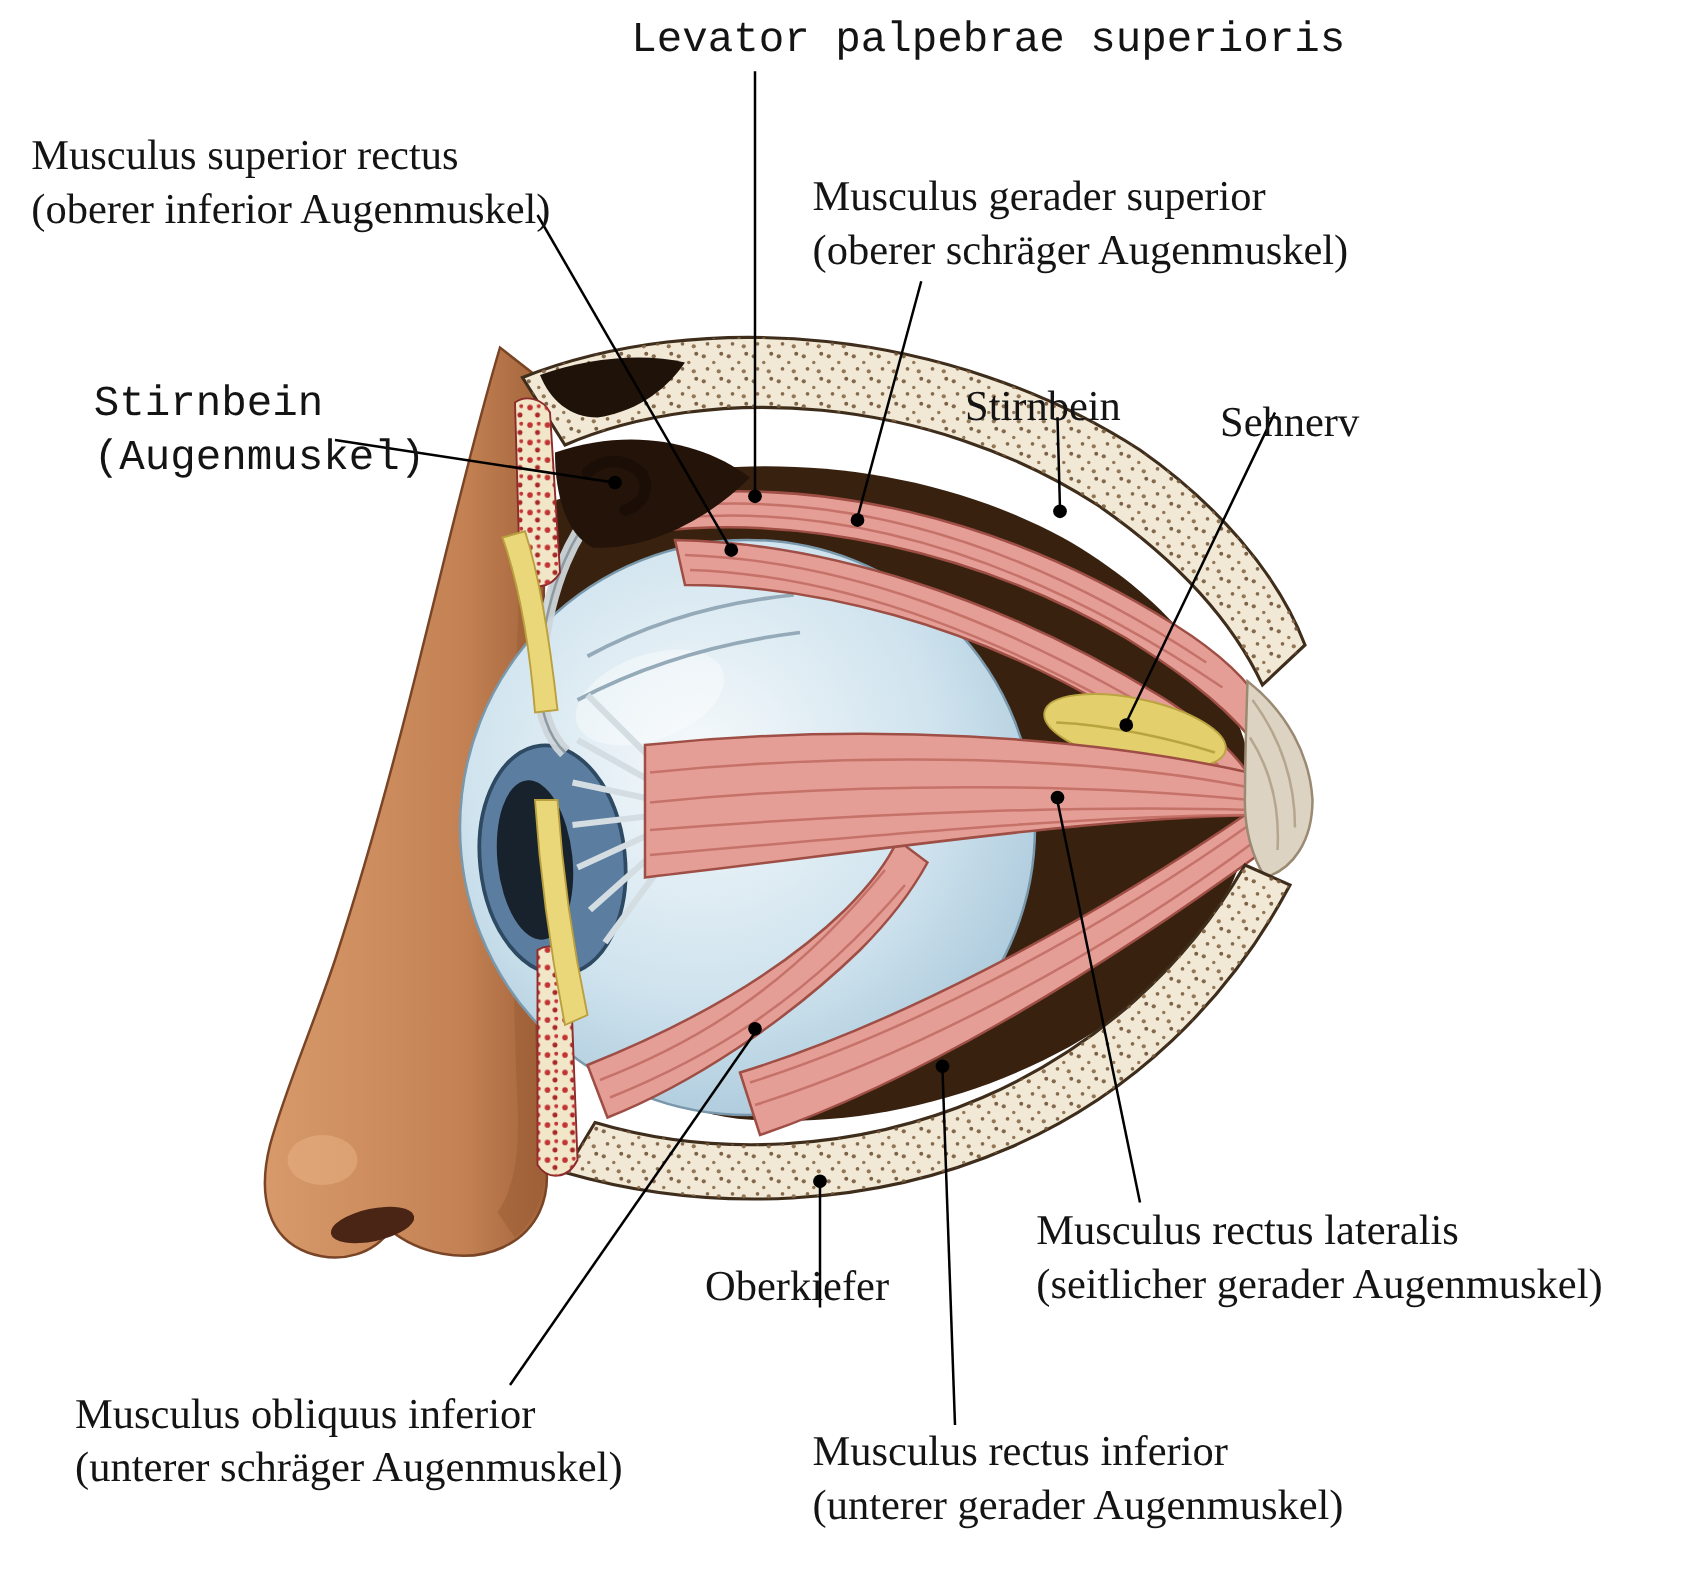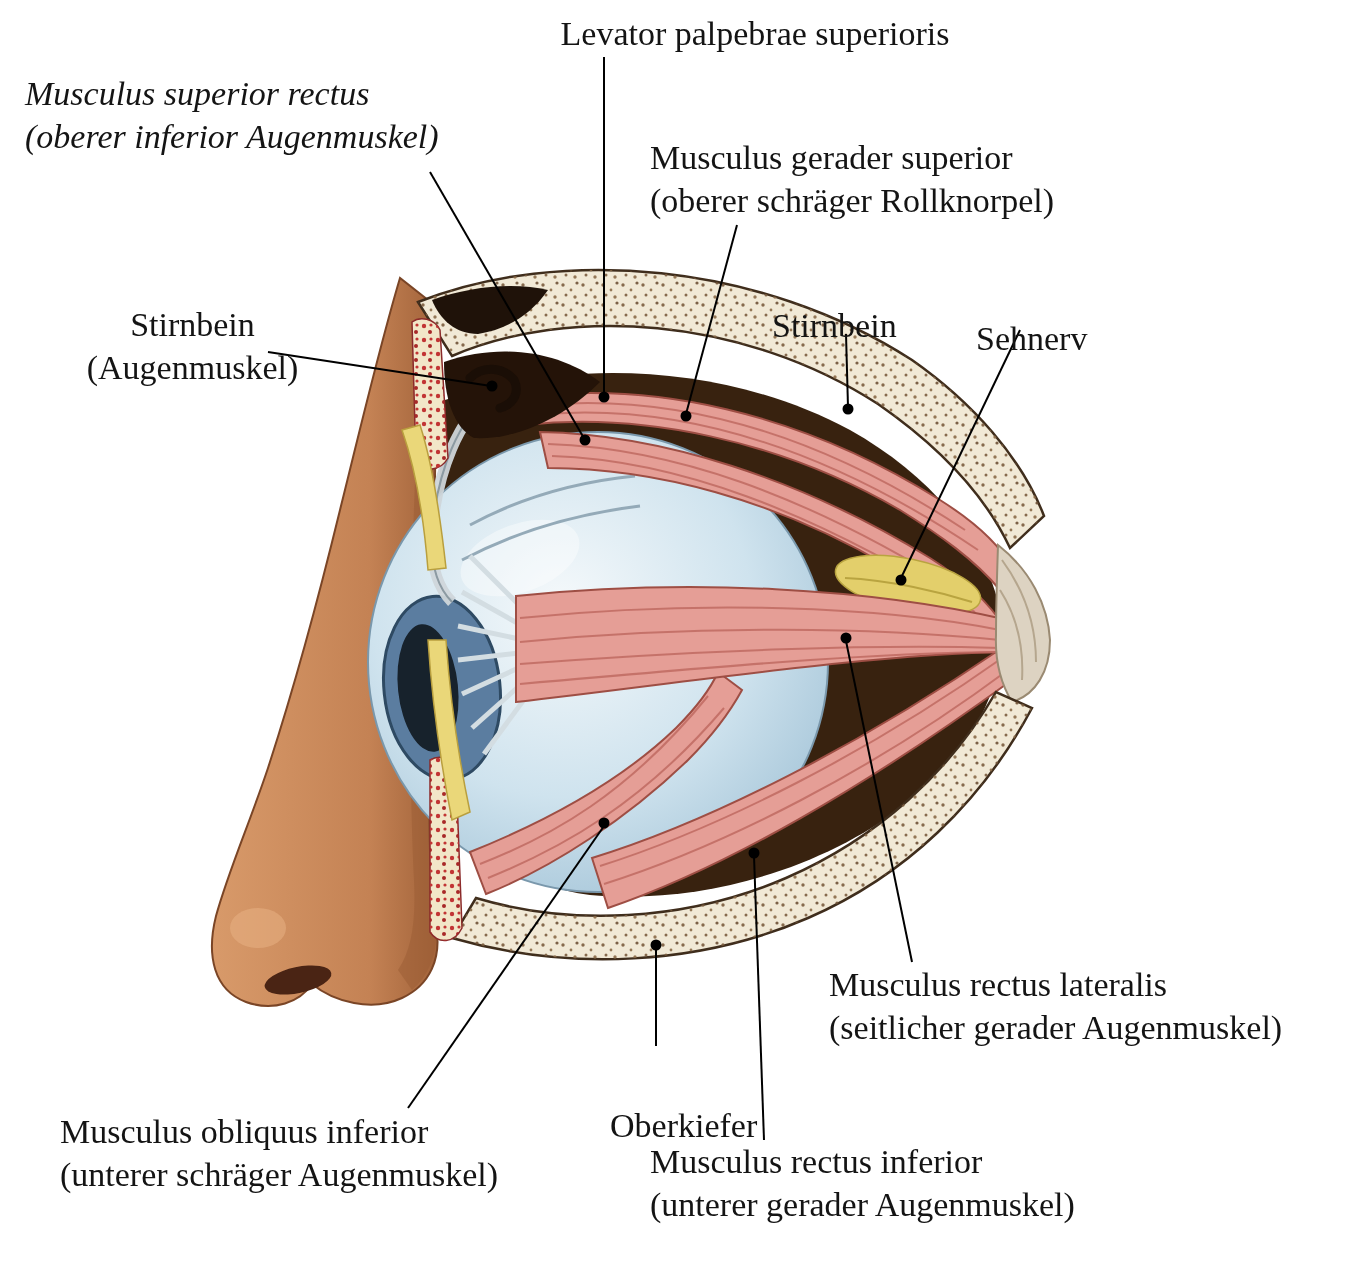--- a/index.html
+++ b/index.html
@@ -1,20 +1,20 @@
 <!DOCTYPE html>
 <html><head>
 <meta charset="utf-8">
 <style>
   html,body{margin:0;padding:0;background:#ffffff;}
   #stage{position:relative;width:1366px;height:1265px;background:#ffffff;overflow:hidden;
          font-family:"Liberation Serif","DejaVu Serif",serif;}
   #art{position:absolute;left:0;top:0;width:1366px;height:1265px;}
   .lbl{position:absolute;font-size:34px;line-height:43px;color:#141414;white-space:nowrap;}
-  .ctr{text-align:center;}
+  .ctr{text-align:left;font-family:Liberation Mono, monospace;}
 </style>
 </head>
 <body>
 
 <div id="stage">
 
 <svg id="art" viewBox="0 0 1366 1265">
   <defs>
     <radialGradient id="eyeGrad" cx="42%" cy="38%" r="75%">
       <stop offset="0%" stop-color="#f5f9fb"></stop>
@@ -180,49 +180,49 @@
     <circle cx="656" cy="945" r="5.5"></circle>
     <circle cx="604" cy="823" r="5.5"></circle>
     <circle cx="754" cy="853" r="5.5"></circle>
   </g>
 </svg>
 
   <div class="lbl ctr" style="left:505px;top:12px;width:500px;">
     <div>Levator palpebrae superioris</div>
   </div>
 
-  <div class="lbl" style="left:25px;top:72px;font-style:italic;">
+  <div class="lbl" style="left:25px;top:103px;">
     <div>Musculus superior rectus</div>
     <div>(oberer inferior Augenmuskel)</div>
   </div>
 
   <div class="lbl" style="left:650px;top:136px;">
     <div>Musculus gerader superior</div>
-    <div>(oberer schräger Rollknorpel)</div>
+    <div>(oberer schräger Augenmuskel)</div>
   </div>
 
   <div class="lbl ctr" style="left:75px;top:303px;width:235px;">
     <div>Stirnbein</div>
     <div>(Augenmuskel)</div>
   </div>
 
   <div class="lbl" style="left:772px;top:304px;font-family:Liberation Serif, serif;">
     <div>Stirnbein</div>
   </div>
 
   <div class="lbl" style="left:976px;top:297px;margin-top:20px;">
     <div>Sehnerv</div>
   </div>
 
   <div class="lbl" style="left:805px;top:963px;margin-left:24px;">
     <div>Musculus rectus lateralis</div>
     <div>(seitlicher gerader Augenmuskel)</div>
   </div>
 
-  <div class="lbl" style="left:564px;top:1104px;margin-left:46px;">
+  <div class="lbl" style="left:564px;top:1008px;">
     <div>Oberkiefer</div>
   </div>
 
   <div class="lbl" style="left:650px;top:1140px;">
     <div>Musculus rectus inferior</div>
     <div>(unterer gerader Augenmuskel)</div>
   </div>
 
   <div class="lbl" style="left:60px;top:1110px;">
     <div>Musculus obliquus inferior</div>

